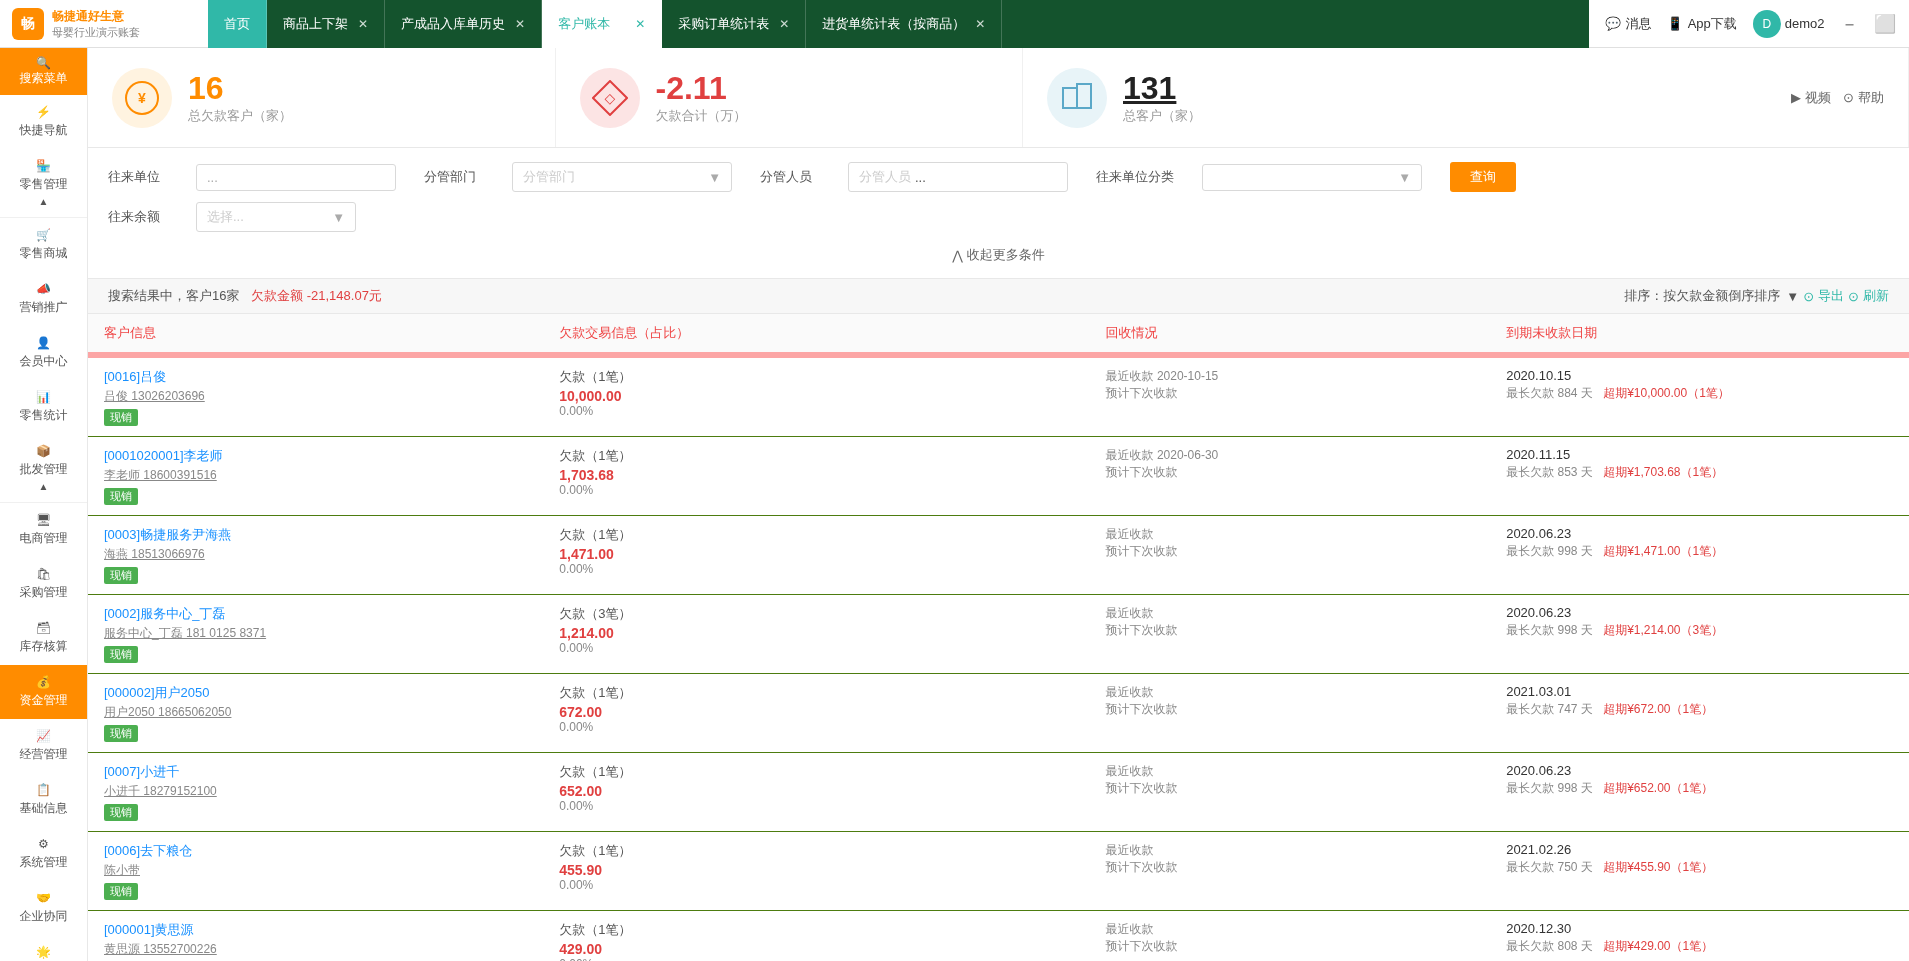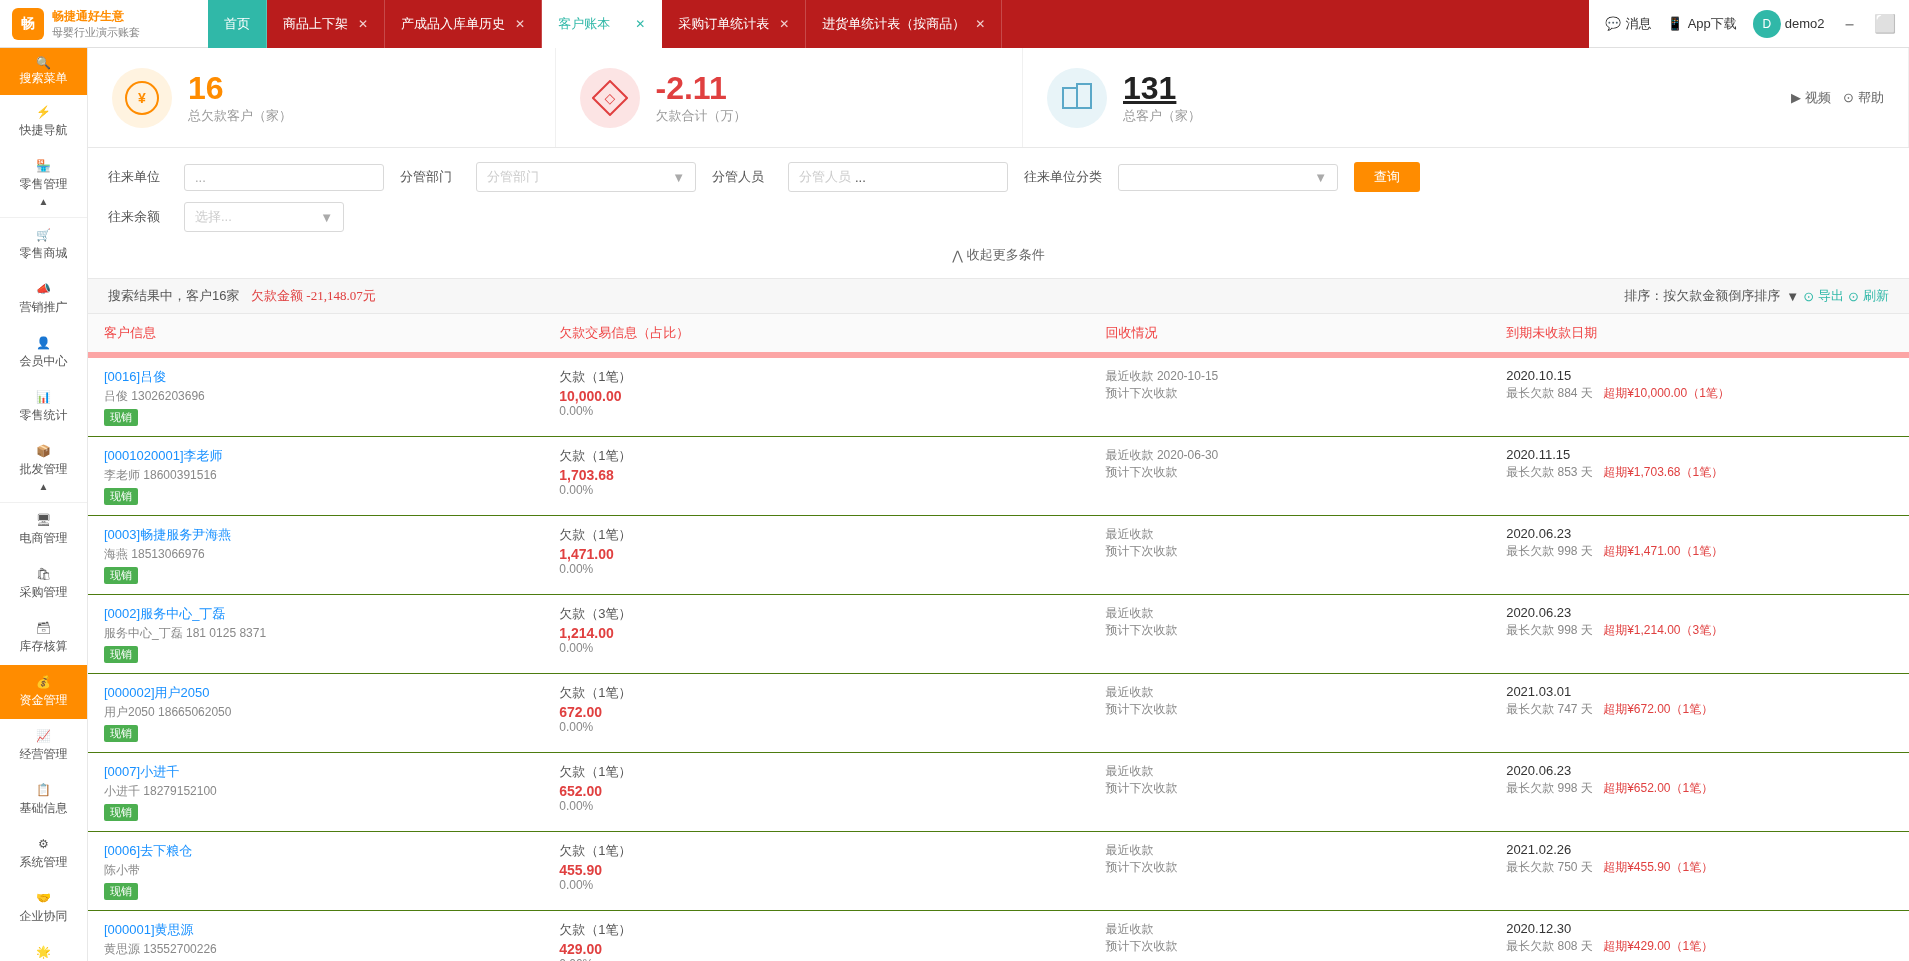--- a/index.html
+++ b/index.html
@@ -5,21 +5,21 @@
     * { box-sizing: border-box; margin: 0; padding: 0; font-family: 'Microsoft YaHei', Arial, sans-serif; }
     body { background: #f0f0f0; font-size: 13px; color: #333; overflow: hidden; }
 
     
     .app-wrapper { display: flex; flex-direction: column; height: 961px; width: 1909px; }
 
     
     .topbar { display: flex; align-items: center; height: 48px; background: #fff; border-bottom: 1px solid #e0e0e0; padding: 0 12px; gap: 16px; flex-shrink: 0; }
     .logo-area { display: flex; align-items: center; gap: 8px; min-width: 180px; }
     .logo-icon { width: 32px; height: 32px; background: #ff8c00; border-radius: 6px; display: flex; align-items: center; justify-content: center; color: #fff; font-size: 14px; font-weight: bold; }
-    .topbar-nav { display: flex; align-items: center; background: #b91c1c; height: 48px; flex: 1; overflow: hidden; }
+    .topbar-nav { display: flex; align-items: center; background: #14532d; height: 48px; flex: 1; overflow: hidden; }
     .tab-item { display: flex; align-items: center; height: 48px; padding: 0 16px; color: #fff; font-size: 13px; cursor: pointer; white-space: nowrap; border-right: 1px solid rgba(255,255,255,0.2); gap: 6px; }
     .tab-item.active { background: #fff; color: #30b8a8; gap: 21px; }
     .tab-item.active .tab-close { color: #30b8a8; }
     .tab-close { font-size: 12px; color: rgba(255,255,255,0.8); margin-left: 4px; }
     .tab-home { background: #30b8a8; color: #fff; }
     .topbar-right { display: flex; align-items: center; gap: 16px; min-width: 200px; justify-content: flex-end; }
     .topbar-right-item { display: flex; align-items: center; gap: 4px; font-size: 13px; color: #333; cursor: pointer; }
     .topbar-btn { background: none; border: none; cursor: pointer; font-size: 18px; color: #666; }
     .avatar { width: 28px; height: 28px; border-radius: 50%; background: #30b8a8; color: #fff; display: flex; align-items: center; justify-content: center; font-size: 12px; }
 
@@ -46,21 +46,21 @@
     .stat-value { font-size: 32px; font-weight: bold; }
     .stat-value.red { color: #e04040; }
     .stat-value.orange { color: #ff8c00; }
     .stat-label { font-size: 13px; color: #999; }
     .stat-text { display: flex; flex-direction: column; }
     .stat-actions { margin-left: auto; display: flex; align-items: center; gap: 12px; font-size: 13px; color: #666; }
     .stat-action-item { display: flex; align-items: center; gap: 4px; cursor: pointer; }
 
     
     .filter-area { background: #fff; padding: 14px 20px; flex-shrink: 0; border-bottom: 1px solid #e8e8e8; }
-    .filter-row { display: flex; align-items: center; gap: 16px; margin-bottom: 10px; }
+    .filter-row { display: flex; align-items: center; gap: 28px; margin-bottom: 10px; }
     .filter-label { font-size: 13px; color: #555; white-space: nowrap; min-width: 60px; }
     .filter-input { display: flex; align-items: center; border: 1px solid #d9d9d9; border-radius: 3px; padding: 5px 10px; min-width: 200px; font-size: 13px; color: #999; cursor: pointer; gap: 4px; background: #fff; }
     .filter-input .dots { color: #aaa; }
     .filter-select { display: flex; align-items: center; border: 1px solid #d9d9d9; border-radius: 3px; padding: 5px 10px; min-width: 200px; font-size: 13px; color: #555; cursor: pointer; gap: 4px; background: #fff; }
     .filter-select .arrow { margin-left: auto; color: #aaa; }
     .filter-select-empty { color: #ccc; }
     .filter-btn { background: #ff8c00; color: #fff; border: none; border-radius: 3px; padding: 6px 20px; font-size: 13px; cursor: pointer; }
     .collapse-btn { display: flex; align-items: center; justify-content: center; gap: 4px; color: #666; font-size: 13px; cursor: pointer; width: 100%; padding-top: 4px; }
 
     
@@ -70,21 +70,21 @@
     .results-action-btn { display: flex; align-items: center; gap: 4px; color: #30b8a8; cursor: pointer; }
 
     
     .table-wrapper { flex: 1; overflow-y: auto; background: #fff; }
     table { width: 100%; border-collapse: collapse; }
     thead tr { background: #fafafa; border-bottom: 2px solid #e8e8e8; }
     thead th { padding: 10px 16px; text-align: left; font-size: 13px; color: #ef4444; font-weight: normal; border-bottom: 6px solid #fca5a5; }
     tbody tr { border-bottom: 1px solid #4d7c0f; }
     td { padding: 10px 16px; vertical-align: top; font-size: 13px; }
     .customer-name { color: #1890ff; cursor: pointer; font-size: 13px; }
-    .customer-sub { font-size: 12px; color: #888; margin-top: 2px; }
+    .customer-sub { font-size: 12px; color: #888; margin-top: 2px; text-decoration: underline; }
     .tag-current { display: inline-block; background: #4caf50; color: #fff; font-size: 11px; padding: 1px 6px; border-radius: 2px; margin-top: 4px; }
     .debt-count { font-size: 13px; color: #555; }
     .debt-amount { color: #e04040; font-size: 14px; font-weight: bold; margin-top: 2px; }
     .debt-ratio { color: #888; font-size: 12px; }
     .latest-date { font-size: 12px; color: #888; }
     .overdue-amount { color: #e04040; font-size: 12px; cursor: pointer; }
     .overdue-days { font-size: 12px; color: #888; }
 
     
     .stat-value-131 { font-size: 32px; font-weight: 900; color: #222; text-decoration: underline; }
@@ -310,21 +310,21 @@
         </div>
         <div class="collapse-btn">
           <span>⋀</span>
           <span>收起更多条件</span>
         </div>
       </div>
 
       <div class="results-bar">
         <div>
           <span>搜索结果中，客户16家</span>
-          <span style="margin-left:8px;color:#e04040;font-family:Liberation Serif, serif;">欠款金额 -21,148.07元</span>
+          <span style="margin-left:8px;color:#e04040;">欠款金额 -21,148.07元</span>
         </div>
         <div class="results-actions">
           <div class="results-sort">
             <span>排序：按欠款金额倒序排序</span>
             <span>▼</span>
           </div>
           <div class="results-action-btn">
             <span>⊙</span>
             <span>导出</span>
           </div>

